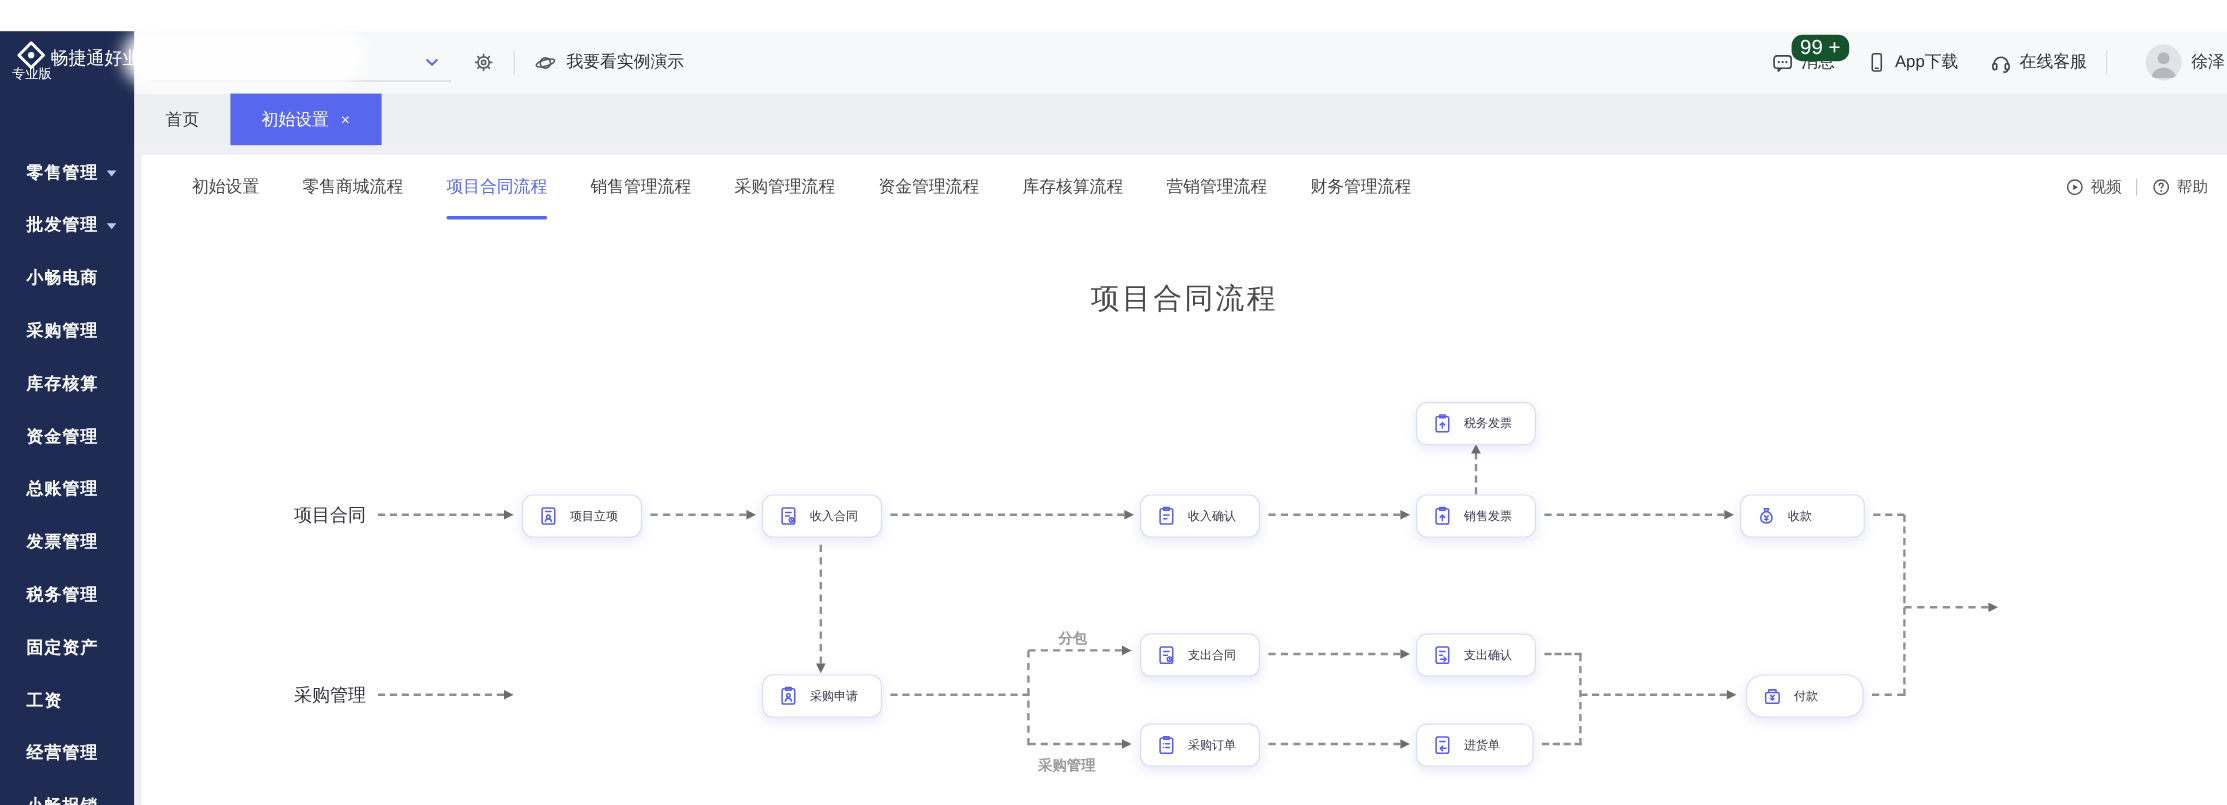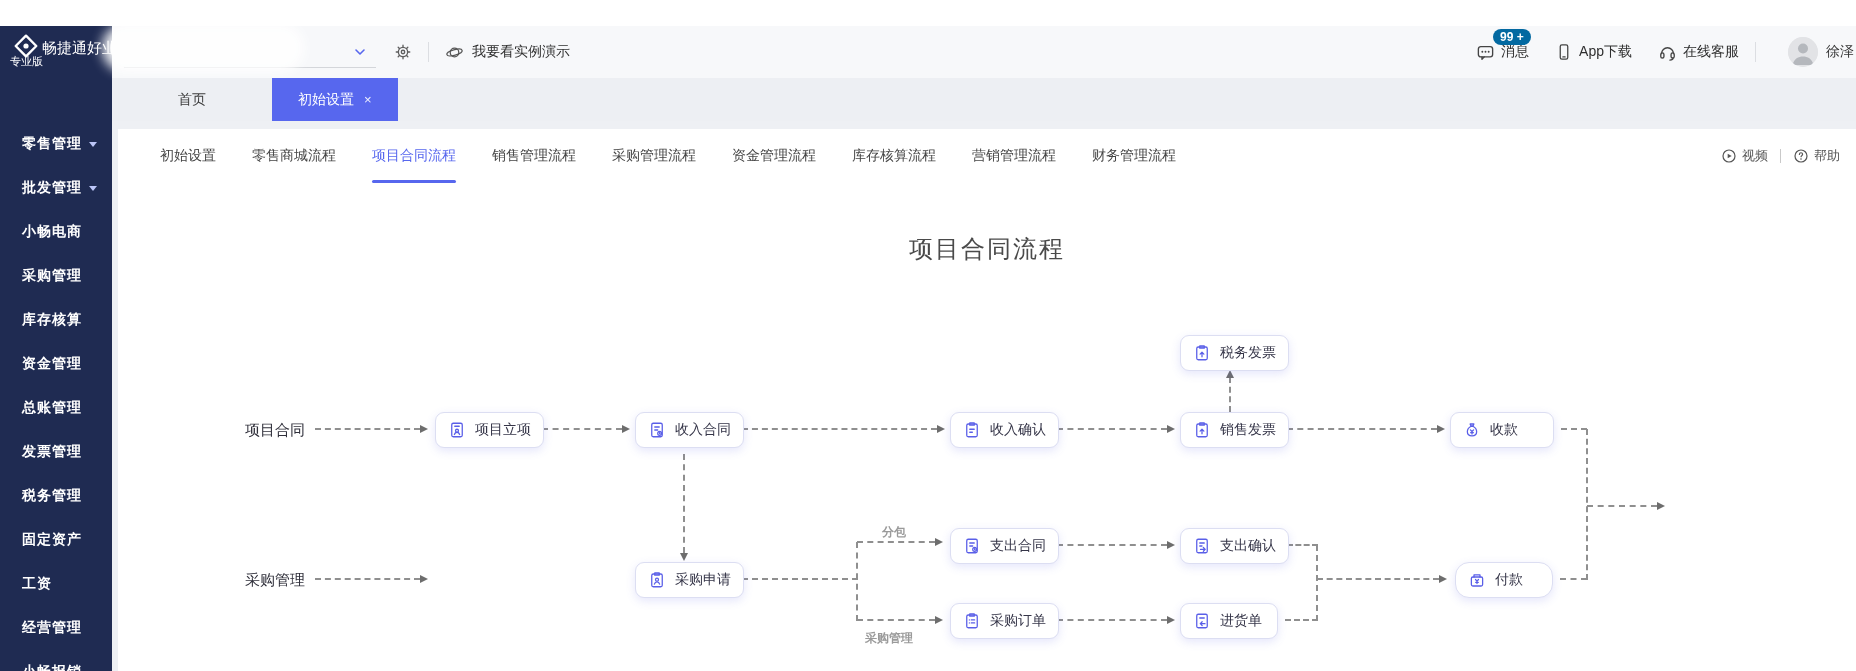--- a/index.html
+++ b/index.html
@@ -27,28 +27,28 @@
   .org-select{position:relative;margin-left:12px;width:252px;height:30px;
     border-bottom:1px solid #d4d6da;display:flex;align-items:center;cursor:pointer;}
   .redaction{position:absolute;left:-14px;top:-5px;width:186px;height:32px;background:#fff;
     border-radius:16px;box-shadow:0 0 12px 8px rgba(255,255,255,.96);opacity:.96;}
   .org-select svg{position:absolute;right:8px;top:7px;}
   .gear-btn{margin-left:18px;cursor:pointer;display:flex;align-items:center;}
   .vdiv{width:1px;height:20px;background:#dcdee2;margin:0 16px;}
   .demo{display:flex;align-items:center;gap:8px;cursor:pointer;color:#2f2f2f;}
   .h-right{margin-left:auto;display:flex;align-items:center;padding-right:2px;}
   .hitem{display:flex;align-items:center;gap:6px;margin-left:26px;cursor:pointer;color:#2f2f2f;position:relative;}
-  .badge{position:absolute;top:-14px;left:17px;background:#0369a1;color:#fff;font-size:12px;
-    font-weight:700;padding:1px 7px;border-radius:9px;white-space:nowrap;}
+  .badge{position:absolute;top:-14px;left:17px;background:#14532d;color:#fff;font-size:17px;
+    font-weight:400;padding:1px 7px;border-radius:9px;white-space:nowrap;}
   .user{display:flex;align-items:center;gap:8px;margin-left:16px;cursor:pointer;}
   .avatar{width:30px;height:30px;border-radius:50%;overflow:hidden;background:#e2e3e6;flex:none;}
   
   .win-tabs{position:absolute;left:112px;right:0;top:78px;height:43px;background:#edeff3;
     display:flex;align-items:stretch;z-index:2;}
-  .win-tab{display:flex;align-items:center;gap:10px;padding:0 26px;font-size:14px;color:#3c3c3c;cursor:pointer;margin-left:40px;}
+  .win-tab{display:flex;align-items:center;gap:10px;padding:0 26px;font-size:14px;color:#3c3c3c;cursor:pointer;}
   .win-tab.active{background:#5767ee;color:#fff;}
   .win-close{font-size:13px;opacity:.9;cursor:pointer;}
   
   .main{position:absolute;left:112px;right:0;top:121px;bottom:0;background:#eef0f4;z-index:1;}
   .card{position:absolute;left:6px;top:8px;right:0;bottom:0;background:#fff;}
   .flow-tabs-row{height:54px;display:flex;align-items:center;padding:0 16px 0 42px;}
   .flow-tabs{display:flex;gap:36px;height:100%;}
   .flow-tab{display:flex;align-items:center;height:100%;position:relative;color:#454545;
     font-size:14px;cursor:pointer;white-space:nowrap;}
   .flow-tab.active{color:#5767ee;}
@@ -58,21 +58,21 @@
   .util-item{display:flex;align-items:center;gap:5px;cursor:pointer;}
   .tdiv{width:1px;height:14px;background:#c9c9c9;margin:0 4px;}
   
   .diagram-title{position:absolute;left:0;right:0;top:104px;margin:0;text-align:center;
     font-size:24px;font-weight:500;color:#4a4a4a;letter-spacing:2px;}
   .canvas{position:absolute;left:0;top:0;right:0;bottom:0;}
   .flow-node{position:absolute;height:36px;display:flex;align-items:center;gap:9px;
     padding:0 12px;background:#fff;border:1px solid #dcdef2;border-radius:9px;
     box-shadow:0 3px 10px rgba(93,100,230,.16);cursor:pointer;box-sizing:border-box;}
   .node-icon{width:18px;height:18px;flex:none;display:flex;}
-  .node-label{font-size:14px;color:#353548;white-space:nowrap;}
+  .node-label{font-size:10px;color:#353548;white-space:nowrap;}
   .row-label{position:absolute;font-size:15px;font-weight:500;color:#2f2f3a;white-space:nowrap;height:20px;line-height:20px;}
   .branch-label{position:absolute;font-size:12px;color:#9a9a9a;white-space:nowrap;font-weight:bold;}
   .edge-h{position:absolute;height:0;border-top:2px dashed #8f8f8f;}
   .edge-v{position:absolute;width:0;border-left:2px dashed #8f8f8f;}
   .arr{position:absolute;width:0;height:0;}
   .arr.right{border-top:4px solid transparent;border-bottom:4px solid transparent;border-left:8px solid #6d6d6d;}
   .arr.up{border-left:4px solid transparent;border-right:4px solid transparent;border-bottom:8px solid #6d6d6d;}
   .arr.down{border-left:4px solid transparent;border-right:4px solid transparent;border-top:8px solid #6d6d6d;}
 </style>
 </head>

